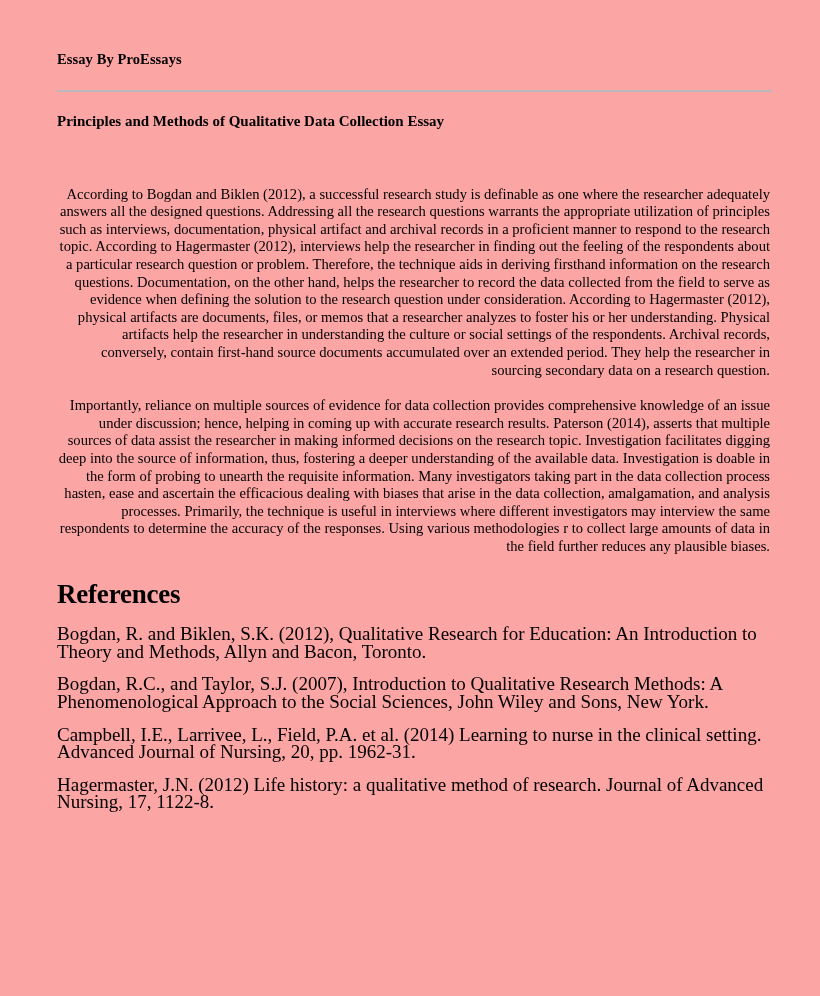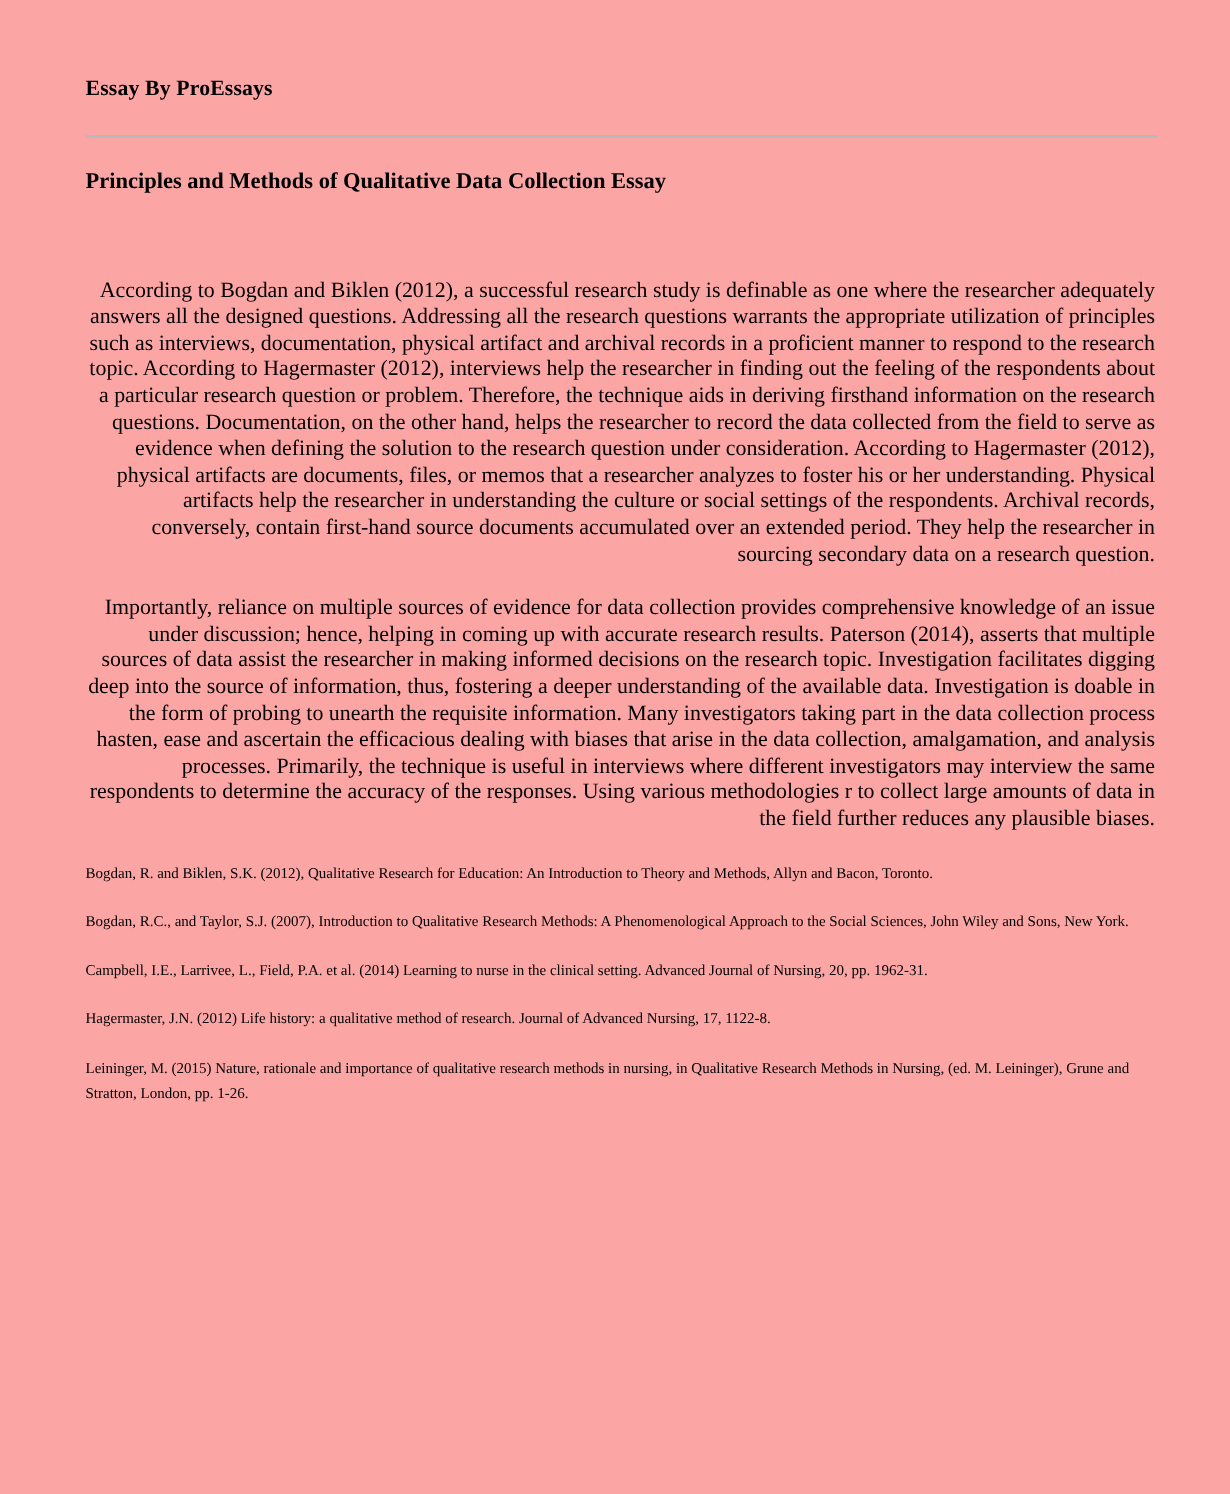--- a/index.html
+++ b/index.html
@@ -58,21 +58,21 @@
     text-align: right;
   }
   .references-heading {
     font-size: 27px;
     font-weight: bold;
     line-height: 1.1;
     margin: 24px 0 16px 0;
     letter-spacing: -0.2px;
   }
   .reference-item {
-    font-size: 10px;
+    font-size: 19px;
     line-height: 17.6px;
     margin: 0 0 15px 0;
   }
   .reference-item:last-child {
     margin-bottom: 0;
   }
 </style>
 </head>
 <body>
 
@@ -83,25 +83,25 @@
 
 
     <hr class="divider">
 
     <h1 class="essay-title">Principles and Methods of Qualitative Data Collection Essay</h1>
 
     <p class="body-paragraph">According to Bogdan and Biklen (2012), a successful research study is definable as one where the researcher adequately answers all the designed questions. Addressing all the research questions warrants the appropriate utilization of principles such as interviews, documentation, physical artifact and archival records in a proficient manner to respond to the research topic. According to Hagermaster (2012), interviews help the researcher in finding out the feeling of the respondents about a particular research question or problem. Therefore, the technique aids in deriving firsthand information on the research questions. Documentation, on the other hand, helps the researcher to record the data collected from the field to serve as evidence when defining the solution to the research question under consideration. According to Hagermaster (2012), physical artifacts are documents, files, or memos that a researcher analyzes to foster his or her understanding. Physical artifacts help the researcher in understanding the culture or social settings of the respondents. Archival records, conversely, contain first-hand source documents accumulated over an extended period. They help the researcher in sourcing secondary data on a research question.</p>
 
     <p class="body-paragraph">Importantly, reliance on multiple sources of evidence for data collection provides comprehensive knowledge of an issue under discussion; hence, helping in coming up with accurate research results. Paterson (2014), asserts that multiple sources of data assist the researcher in making informed decisions on the research topic. Investigation facilitates digging deep into the source of information, thus, fostering a deeper understanding of the available data. Investigation is doable in the form of probing to unearth the requisite information. Many investigators taking part in the data collection process hasten, ease and ascertain the efficacious dealing with biases that arise in the data collection, amalgamation, and analysis processes. Primarily, the technique is useful in interviews where different investigators may interview the same respondents to determine the accuracy of the responses. Using various methodologies r to collect large amounts of data in the field further reduces any plausible biases.</p>
 
+    <h2 class="references-heading">References</h2>
 
     <p class="reference-item">Bogdan, R. and Biklen, S.K. (2012), Qualitative Research for Education: An Introduction to Theory and Methods, Allyn and Bacon, Toronto.</p>
 
     <p class="reference-item">Bogdan, R.C., and Taylor, S.J. (2007), Introduction to Qualitative Research Methods: A Phenomenological Approach to the Social Sciences, John Wiley and Sons, New York.</p>
 
     <p class="reference-item">Campbell, I.E., Larrivee, L., Field, P.A. et al. (2014) Learning to nurse in the clinical setting. Advanced Journal of Nursing, 20, pp. 1962-31.</p>
 
     <p class="reference-item">Hagermaster, J.N. (2012) Life history: a qualitative method of research. Journal of Advanced Nursing, 17, 1122-8.</p>
 
-    <p class="reference-item">Leininger, M. (2015) Nature, rationale and importance of qualitative research methods in nursing, in Qualitative Research Methods in Nursing, (ed. M. Leininger), Grune and Stratton, London, pp. 1-26.</p>
 
   </div>
 </div>
 
 </body></html>

